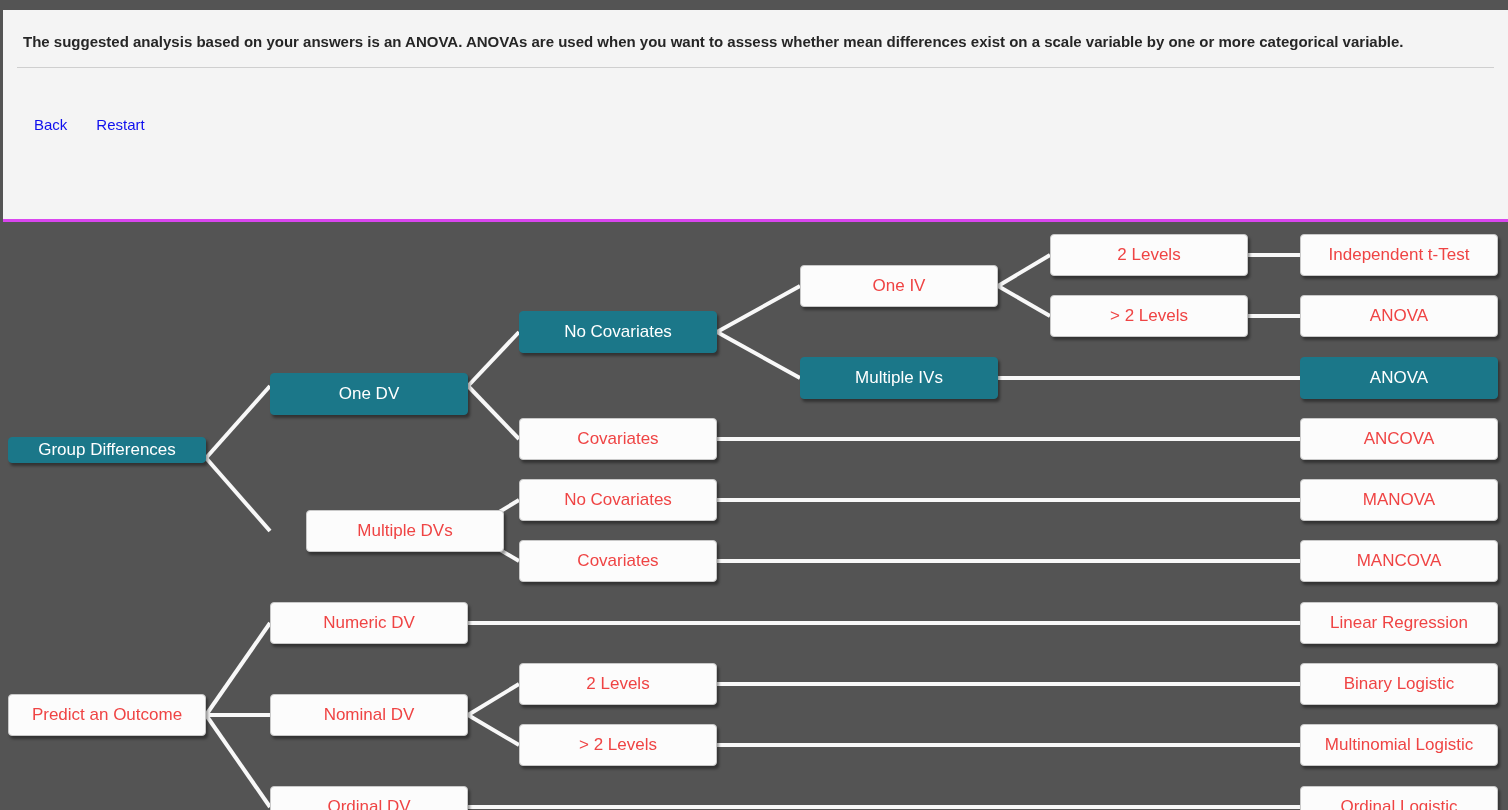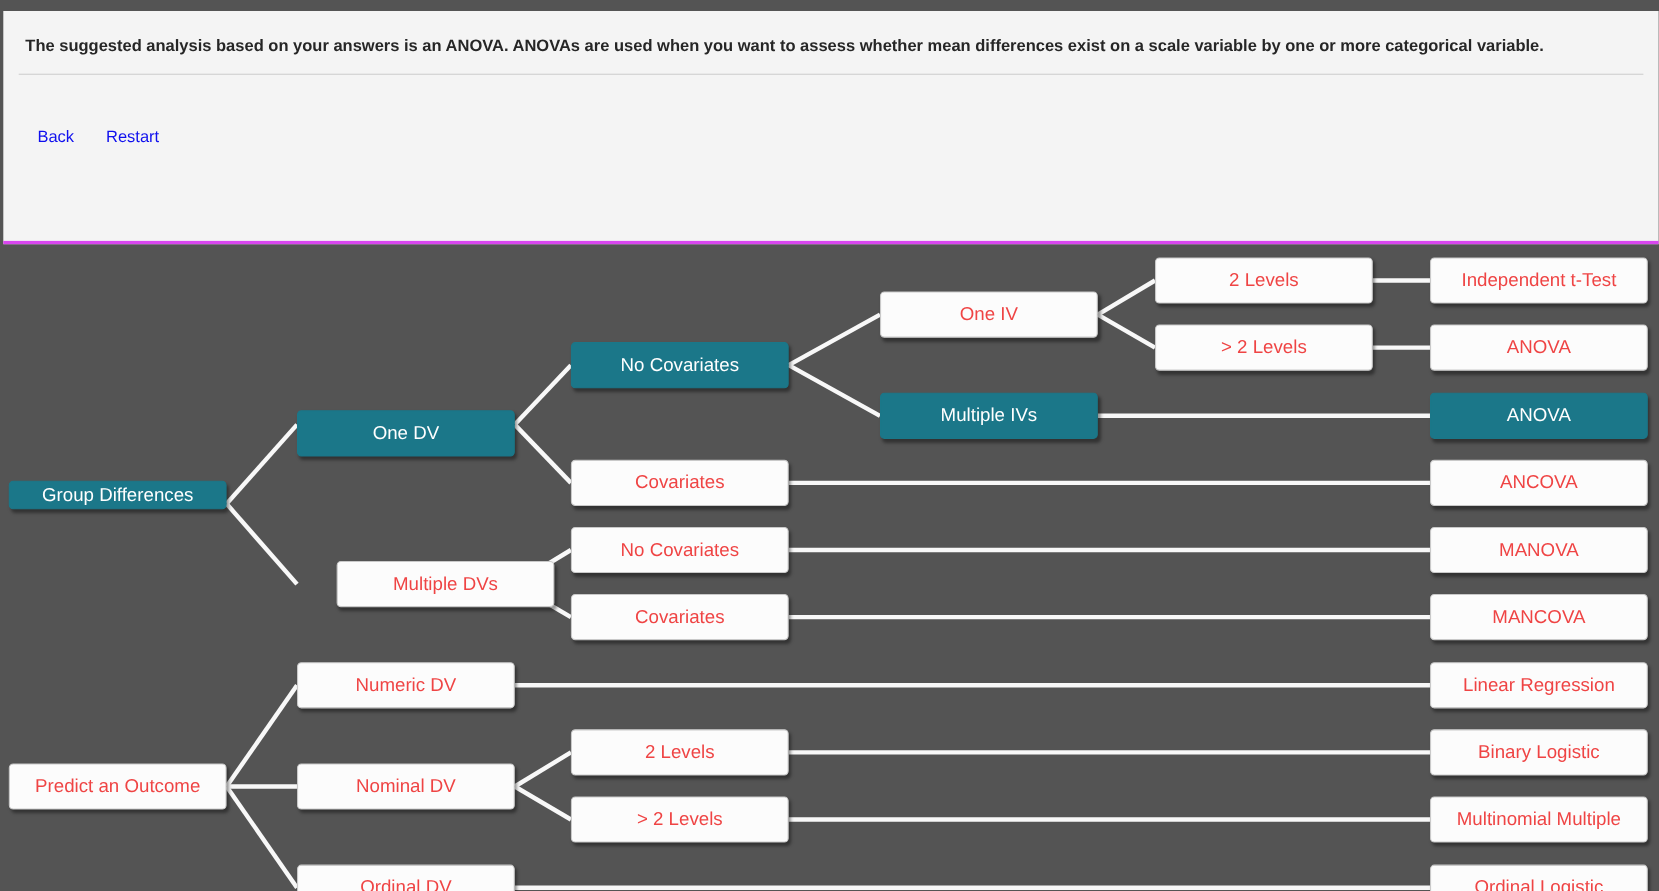--- a/index.html
+++ b/index.html
@@ -128,19 +128,19 @@
         <div class="node" style="left: 1300px; top: 418px; width: 198px; height: 42px;">ANCOVA</div>
         <div class="node" style="left: 1300px; top: 479px; width: 198px; height: 42px;">MANOVA</div>
         <div class="node" style="left: 1300px; top: 540px; width: 198px; height: 42px;">MANCOVA</div>
         <div class="node" style="left: 270px; top: 602px; width: 198px; height: 42px;">Numeric DV</div>
         <div class="node" style="left: 1300px; top: 602px; width: 198px; height: 42px;">Linear Regression</div>
         <div class="node" style="left: 8px; top: 694px; width: 198px; height: 42px;">Predict an Outcome</div>
         <div class="node" style="left: 270px; top: 694px; width: 198px; height: 42px;">Nominal DV</div>
         <div class="node" style="left: 519px; top: 663px; width: 198px; height: 42px;">2 Levels</div>
         <div class="node" style="left: 519px; top: 724px; width: 198px; height: 42px;">&gt; 2 Levels</div>
         <div class="node" style="left: 1300px; top: 663px; width: 198px; height: 42px;">Binary Logistic</div>
-        <div class="node" style="left: 1300px; top: 724px; width: 198px; height: 42px;">Multinomial Multiple</div>
+        <div class="node" style="left: 1300px; top: 724px; width: 198px; height: 42px;">Multinomial Logistic</div>
         <div class="node" style="left: 270px; top: 786px; width: 198px; height: 42px;">Ordinal DV</div>
         <div class="node" style="left: 1300px; top: 786px; width: 198px; height: 42px;">Ordinal Logistic</div>
       </div>
   </div>
 
 </div>
 
 </body></html>

